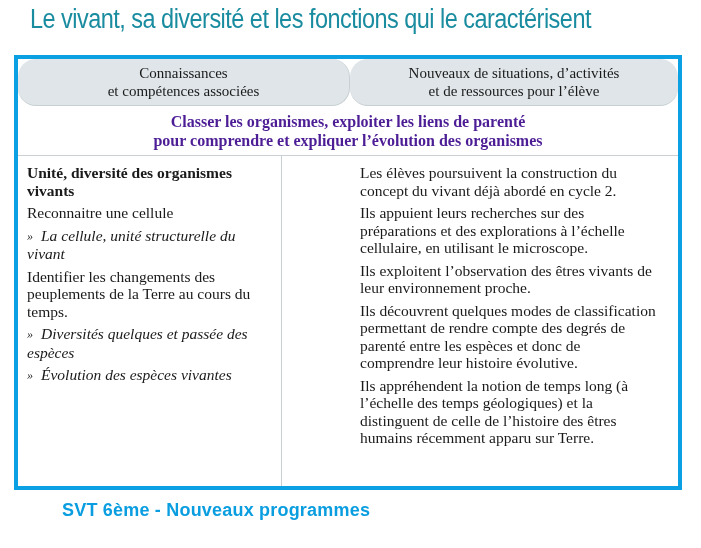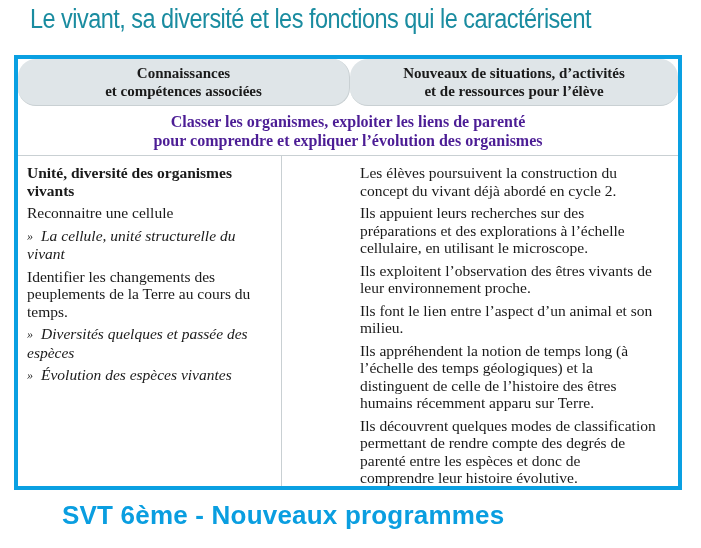--- a/index.html
+++ b/index.html
@@ -43,21 +43,21 @@
       position: absolute;
       top: 0;
       height: 46px;
       background: #dfe5e8;
       border-bottom: 1px solid #c9d0d3;
       display: flex;
       align-items: center;
       justify-content: center;
       text-align: center;
       font-family: "Liberation Serif", serif;
-      font-weight: bold;
+      font-weight: normal;
       font-size: 15px;
       line-height: 18px;
       color: #1a1a1a;
       border-radius: 18px;
     }
     .hdr.left { left: 0; width: 331px; border-right: 1px solid #c9d0d3; }
     .hdr.right { left: 332px; right: 0; }
     .section {
       position: absolute;
       top: 47px;
@@ -99,21 +99,21 @@
     .p { margin: 0 0 5px 0; }
     .p.bold { font-weight: bold; }
     .bullet { margin: 0 0 5px 0; font-style: italic; }
     .bullet .mark { display: inline-block; width: 14px; font-size: 12px; vertical-align: 1px; }
     .footer {
       position: absolute;
       left: 62px;
       top: 500px;
       font-family: "Liberation Sans", "DejaVu Sans", sans-serif;
       font-weight: bold;
-      font-size: 26px;
+      font-size: 18px;
       color: #0a9ee0;
       white-space: nowrap;
       letter-spacing: 0.2px;
     }
   </style>
 </head>
 <body>
 
 <div class="page-title">Le vivant, sa diversité et les fonctions qui le caractérisent</div>
 
@@ -148,21 +148,20 @@
           <div class="bullet"><span class="mark">»</span><span>Diversités quelques et passée des espèces</span></div>
           <div class="bullet"><span class="mark">»</span><span>Évolution des espèces vivantes</span></div>
         </div>
     </div>
 
     <div class="col right">
       <div id="right-items">
           <div class="p">Les élèves poursuivent la construction du concept du vivant déjà abordé en cycle 2.</div>
           <div class="p">Ils appuient leurs recherches sur des préparations et des explorations à l’échelle cellulaire, en utilisant le microscope.</div>
           <div class="p">Ils exploitent l’observation des êtres vivants de leur environnement proche.</div>
-          <div class="p">Ils font le lien entre l’aspect d’un animal et son milieu.</div>
+          <div class="p">Ils découvrent quelques modes de classification permettant de rendre compte des degrés de parenté entre les espèces et donc de comprendre leur histoire évolutive.</div>
           <div class="p">Ils appréhendent la notion de temps long (à l’échelle des temps géologiques) et la distinguent de celle de l’histoire des êtres humains récemment apparu sur Terre.</div>
-          <div class="p">Ils découvrent quelques modes de classification permettant de rendre compte des degrés de parenté entre les espèces et donc de comprendre leur histoire évolutive.</div>
         </div>
     </div>
   </div>
 </div>
 
 <div class="footer">SVT 6ème - Nouveaux programmes</div>
 
 </body></html>

